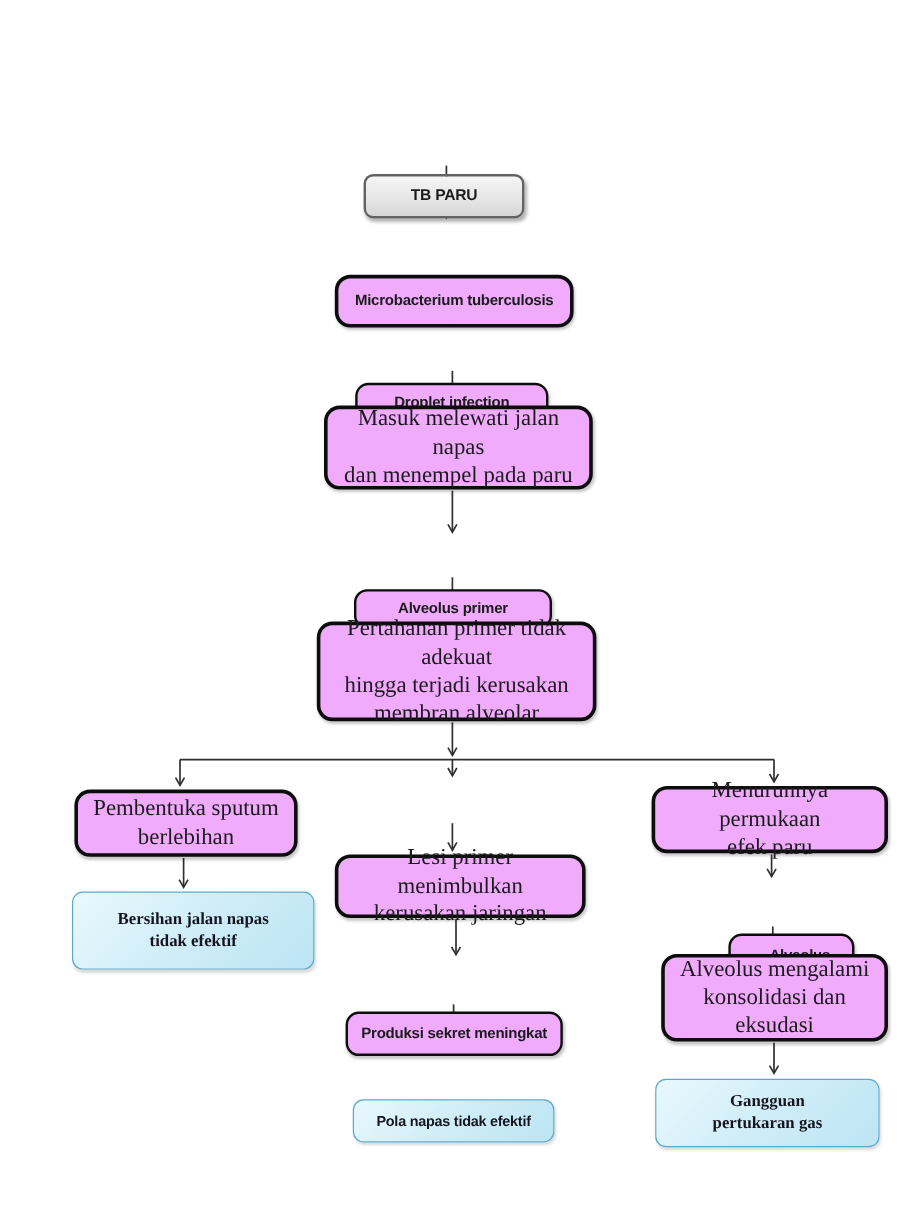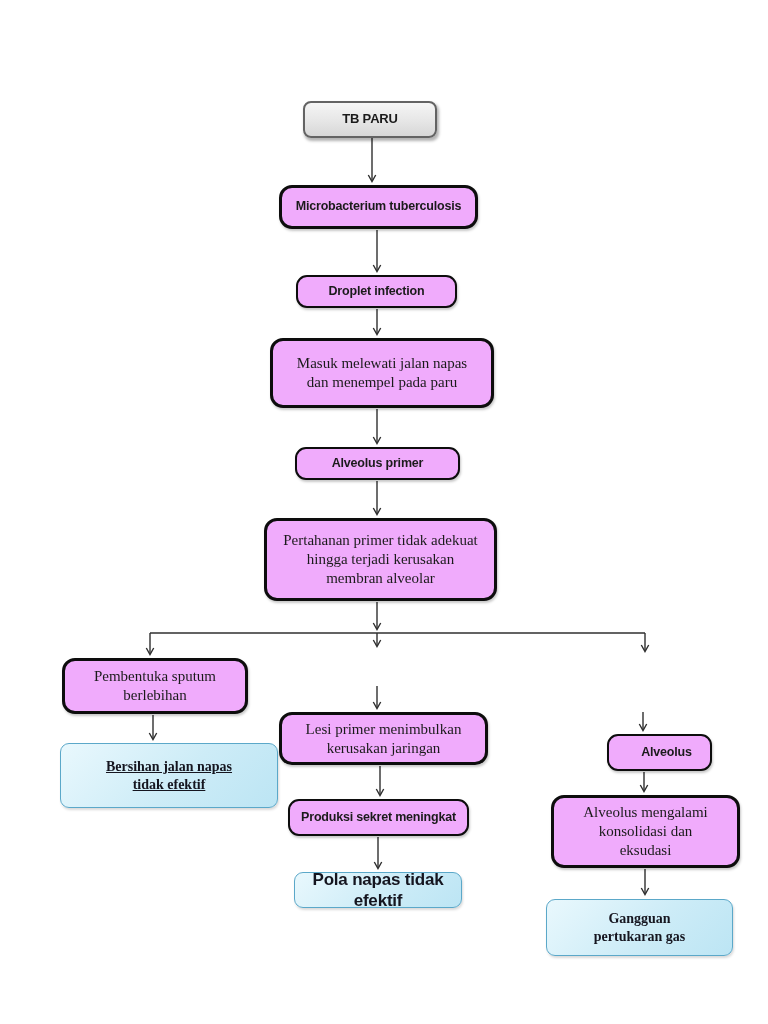--- a/index.html
+++ b/index.html
@@ -21,39 +21,39 @@
     background: #f0abfc;
     border: 2.4px solid #0d0d0d;
     border-radius: 11px;
     box-shadow: 1px 2px 2.5px rgba(0,0,0,0.22);
     color: #1b1b1b;
   }
   .node .label { white-space: pre-line; line-height: 1.25; padding: 2px 6px; }
 
   .thick { border-width: 3px; border-radius: 13px; }
 
-  .sans  { font-family: "Liberation Sans", sans-serif; font-weight: bold; font-size: 12.5px; letter-spacing: -0.2px; }
-  .serif { font-family: "Liberation Serif", serif; font-size: 15px; }
+  .sans  { font-family: "Liberation Sans", sans-serif; font-weight: bold; font-size: 12.5px; letter-spacing: -0.2px; margin-top: 44px; }
+  .serif { font-family: "Liberation Serif", serif; font-size: 19px; }
 
   .gray {
     background: linear-gradient(180deg, #f5f5f5 0%, #e6e6e6 55%, #d7d7d7 100%);
     border: 2px solid #636363;
     border-radius: 8px;
     box-shadow: 1.5px 2.5px 3px rgba(0,0,0,0.3);
     font-size: 13px;
   }
   .blue {
     background: linear-gradient(135deg, #e9f8fd 0%, #cdecf7 55%, #bce5f4 100%);
     border: 1.6px solid #5ba8c9;
     border-radius: 9px;
     box-shadow: 1px 2px 2.5px rgba(0,0,0,0.15);
     color: #15151f;
   }
   .blue.serif { font-weight: bold; font-size: 14px; }
-  .blue.sans  { font-weight: bold; font-size: 17px; }
+  .blue.sans  { font-weight: bold; font-size: 12px; }
 </style>
 </head>
 <body>
 
 <div class="stage">
 
   <svg class="connectors" viewBox="0 0 768 1024" xmlns="http://www.w3.org/2000/svg">
     <defs>
       <marker id="arrow" markerWidth="11" markerHeight="11" refX="7.5" refY="5" orient="auto" markerUnits="userSpaceOnUse">
         <path d="M1.5,1.3 L8,5 L1.5,8.7" fill="none" stroke="#2f2f2f" stroke-width="1.4"></path>
@@ -105,39 +105,43 @@
     <span class="label">Pertahanan primer tidak adekuat
 hingga terjadi kerusakan
 membran alveolar</span>
   </div>
 
   <div class="node serif thick" style="left:62px; top:658px; width:186px; height:56px;">
     <span class="label">Pembentuka sputum
 berlebihan</span>
   </div>
 
-  <div class="node blue serif" style="left:60px; top:743px; width:218px; height:65px;text-decoration:underline;">
+  <div class="node blue serif" style="left:60px; top:743px; width:202px; height:65px;">
     <span class="label">Bersihan jalan napas
 tidak efektif</span>
   </div>
 
 
   <div class="node serif thick" style="left:279px; top:712px; width:209px; height:53px;">
     <span class="label">Lesi primer menimbulkan
 kerusakan jaringan</span>
   </div>
 
   <div class="node sans" style="left:288px; top:799px; width:181px; height:37px;">
     <span class="label">Produksi sekret meningkat</span>
   </div>
 
   <div class="node blue sans" style="left:294px; top:872px; width:168px; height:36px;">
     <span class="label">Pola napas tidak efektif</span>
   </div>
 
+  <div class="node serif thick" style="left:543px; top:655px; width:197px; height:56px;">
+    <span class="label">Menurunnya permukaan
+efek paru</span>
+  </div>
 
   <div class="node sans" style="left:607px; top:734px; width:105px; height:37px;padding-left:14px;">
     <span class="label">Alveolus</span>
   </div>
 
   <div class="node serif thick" style="left:551px; top:795px; width:189px; height:73px;">
     <span class="label">Alveolus mengalami
 konsolidasi dan
 eksudasi</span>
   </div>

